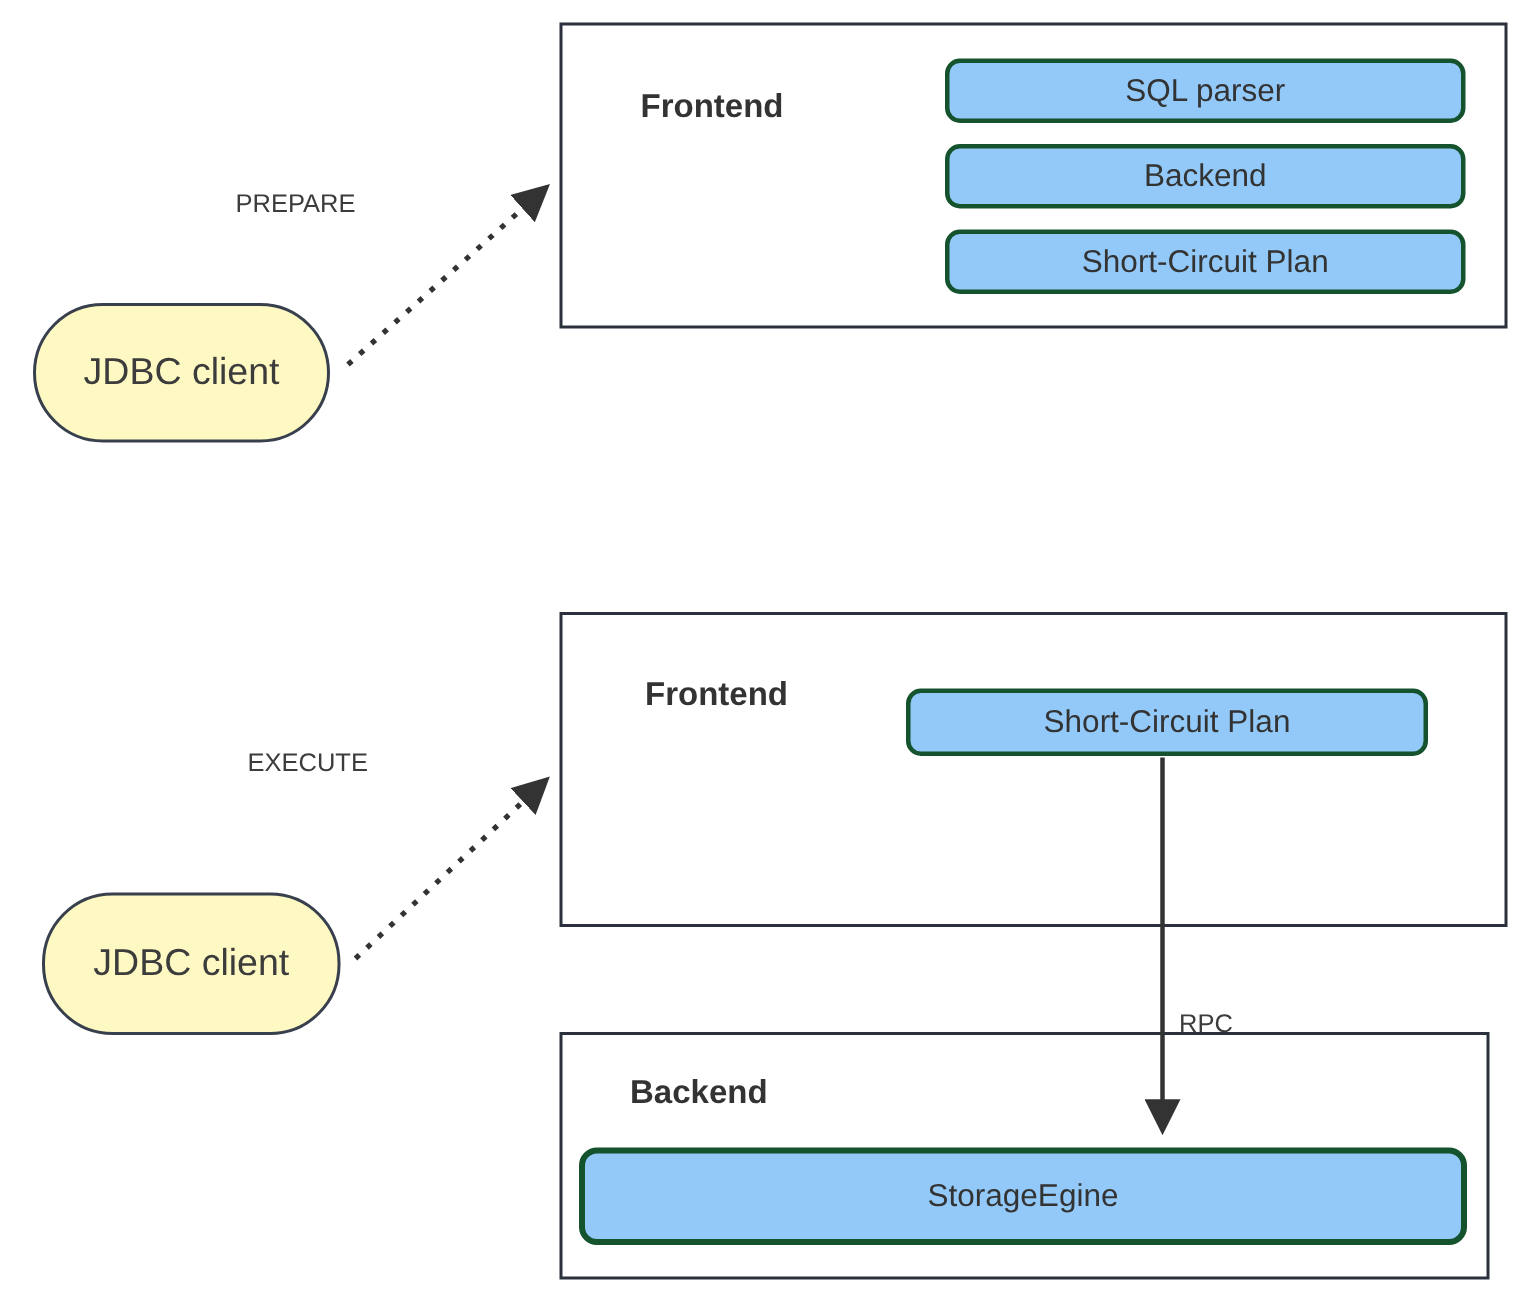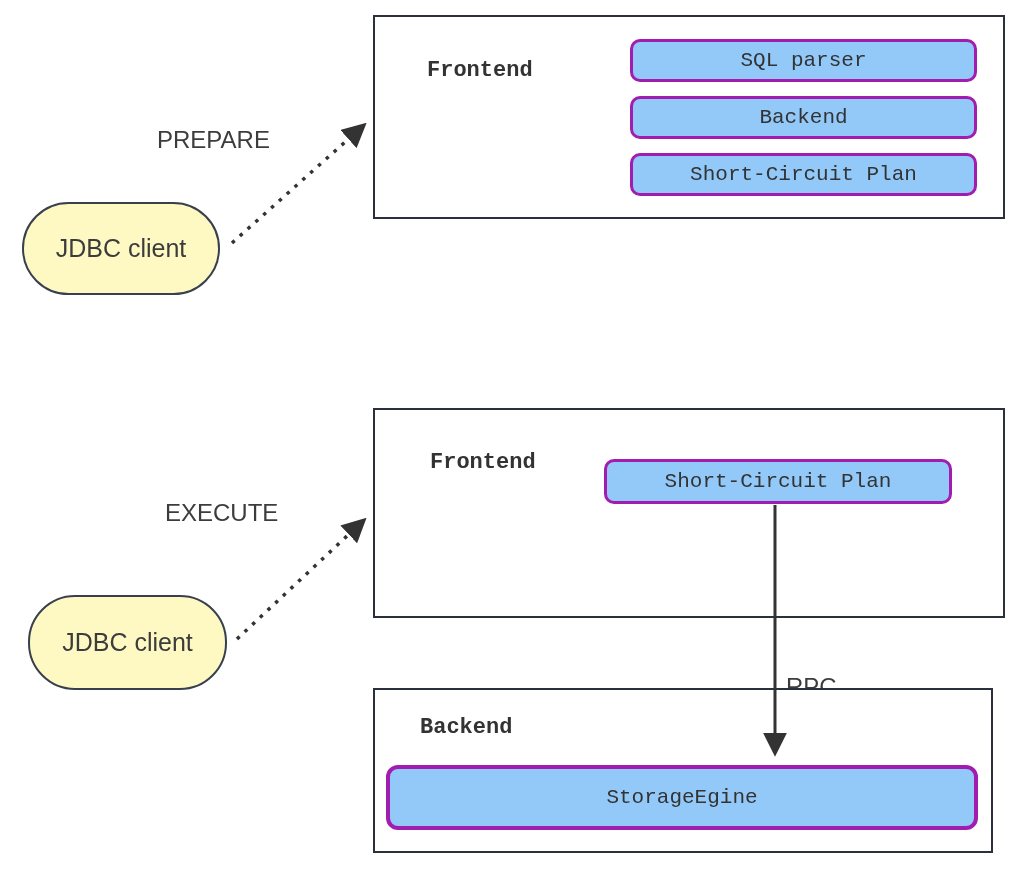--- a/index.html
+++ b/index.html
@@ -10,33 +10,32 @@
     background: #ffffff;
     font-family: "Liberation Sans", "DejaVu Sans", sans-serif;
     color: #3c3c3c;
     overflow: hidden;
   }
   .container-box {
     position: absolute;
     background: #ffffff;
     border: 2px solid #2b313c;
     box-sizing: border-box;
-    font-family: Liberation Mono, monospace;
   }
   .container-label {
     position: absolute;
     font-size: 22px;
     font-weight: bold;
     color: #333333;
     white-space: nowrap;
   }
   .component {
     position: absolute;
     background: #92c9f9;
-    border: 3px solid #a21caf;
+    border: 3px solid #14532d;
     border-radius: 10px;
     box-sizing: border-box;
     display: flex;
     align-items: center;
     justify-content: center;
     font-size: 21px;
     color: #333333;
     white-space: nowrap;
   }
   .pill {
@@ -47,21 +46,21 @@
     box-sizing: border-box;
     display: flex;
     align-items: center;
     justify-content: center;
     font-size: 25px;
     color: #3c3c3c;
     white-space: nowrap;
   }
   .flow-label {
     position: absolute;
-    font-size: 24px;
+    font-size: 17px;
     color: #3c3c3c;
     white-space: nowrap;
   }
   .overlay {
     position: absolute;
     left: 0; top: 0;
     pointer-events: none;
   }
   .storage { border-width: 4px; border-radius: 12px; }
 </style>

